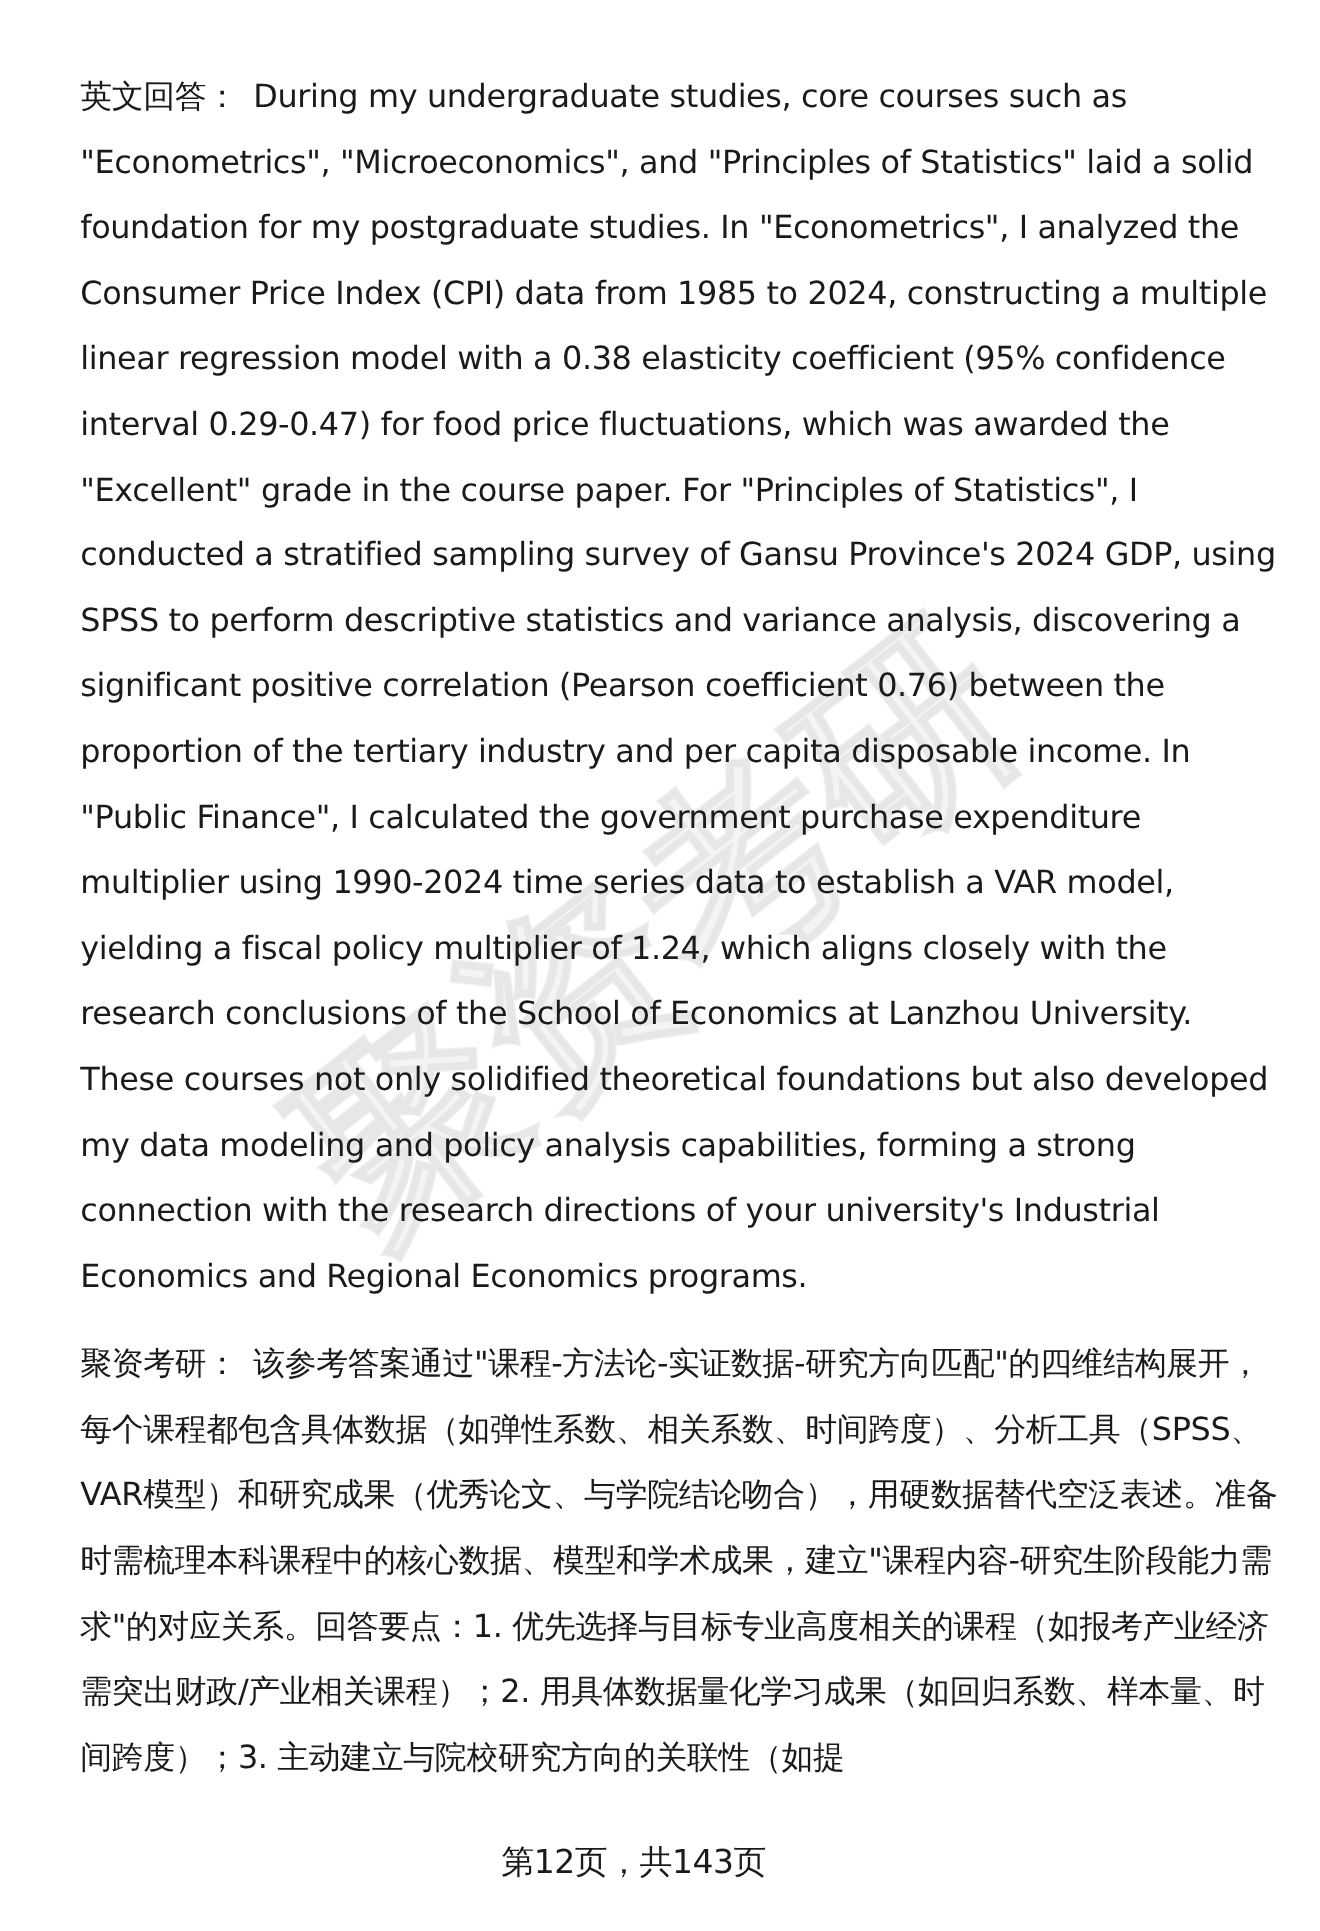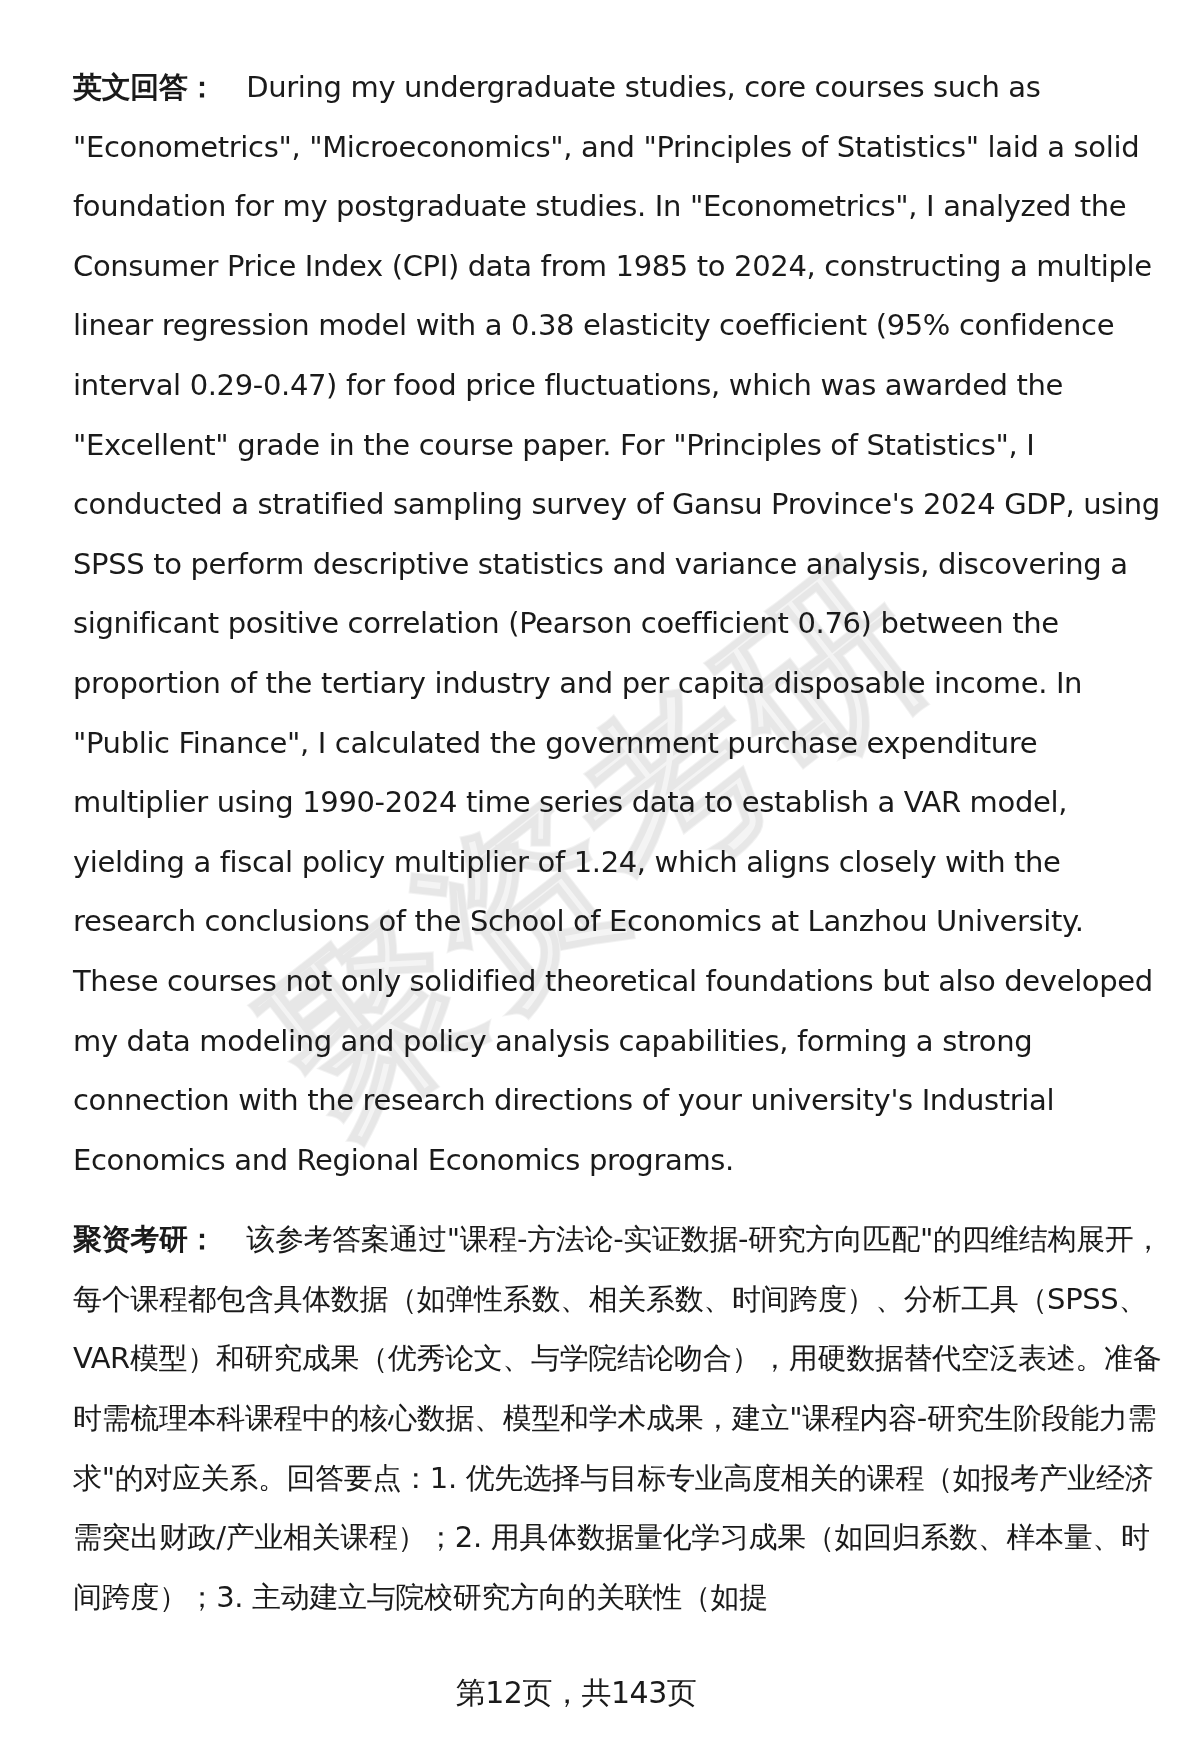--- a/index.html
+++ b/index.html
@@ -8,21 +8,21 @@
     font-family: "DejaVu Sans", "Liberation Sans", sans-serif;
     color: #1a1a1a;
   }
   .page { position: absolute; left: 0; top: 0; width: 1200px; height: 1755px; }
   .content {
     position: absolute; left: 73px; top: 58px; width: 1090px;
     font-size: 29px; line-height: 59.6px; letter-spacing: -0.35px;
   }
   .para { margin: 0; }
   .para + .para { margin-top: 20px; }
-  .label { margin-right: 30px; font-weight: bold; }
+  .label { margin-right: 14px; }
   .footer {
     position: absolute; left: 0; width: 1152px; top: 1673px;
     text-align: center; font-size: 30px; letter-spacing: -0.5px;
   }
   .watermark {
     position: absolute; left: 180px; top: 470px; width: 900px; height: 640px;
     pointer-events: none; z-index: 0;
   }
   .watermark span {
     position: absolute; left: 40px; top: 250px;

